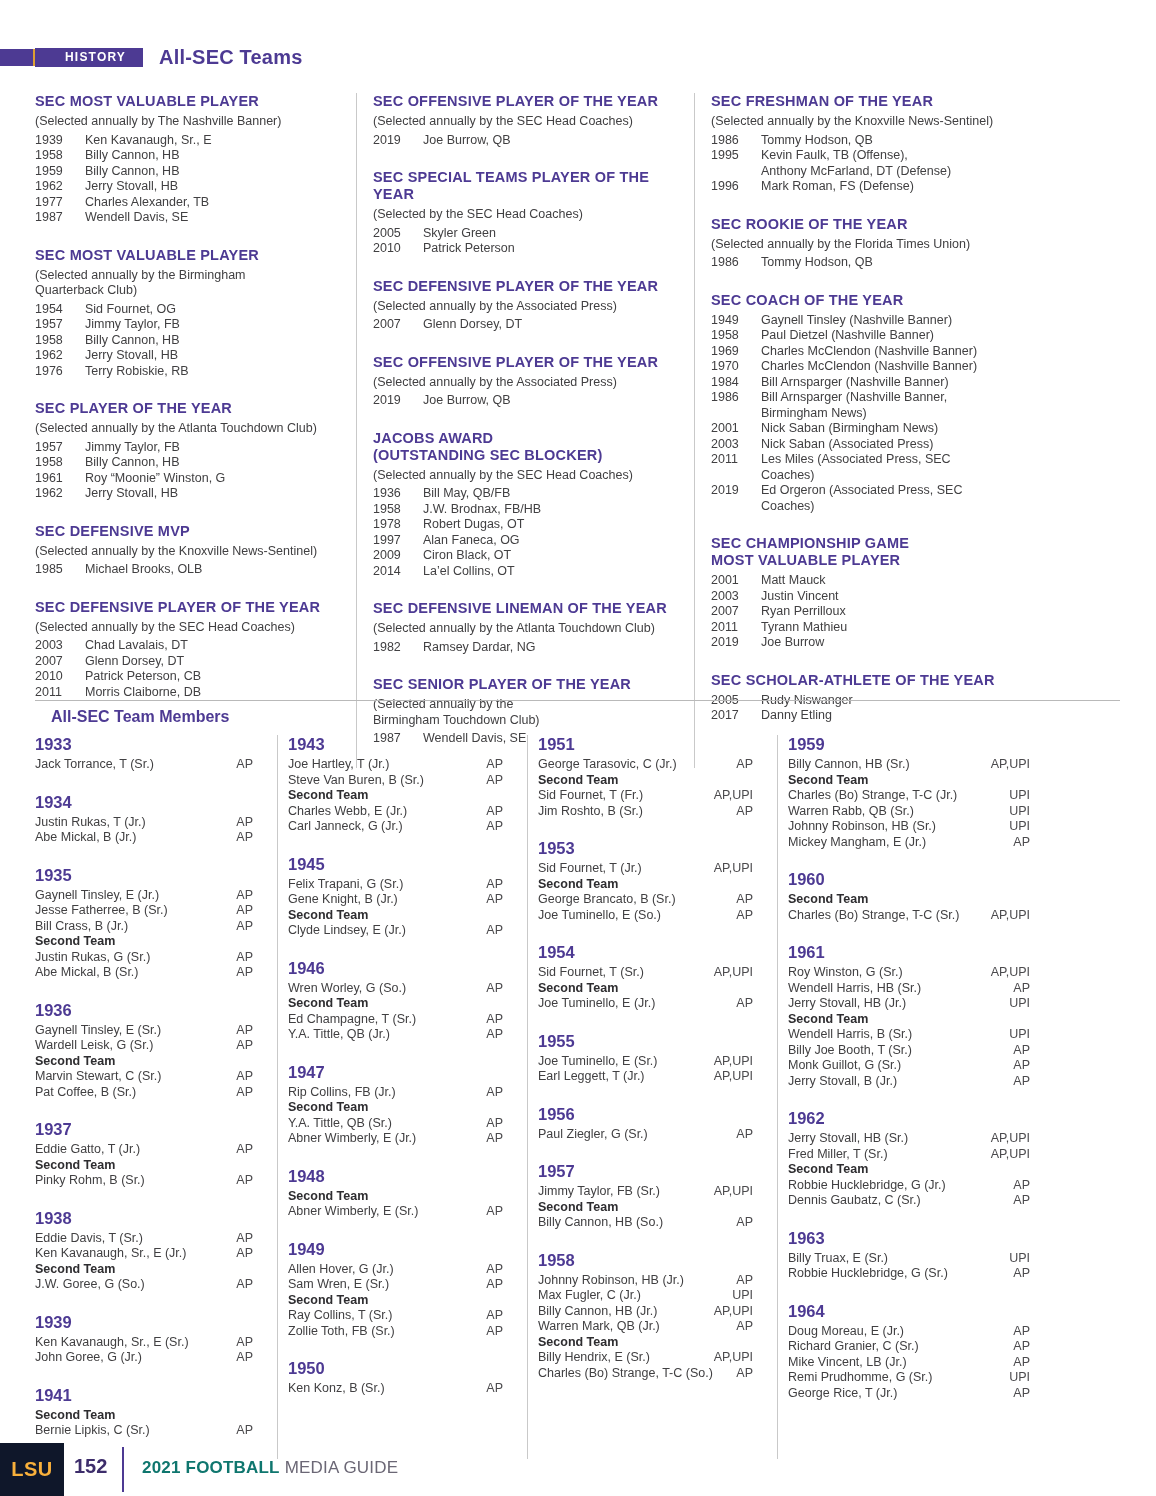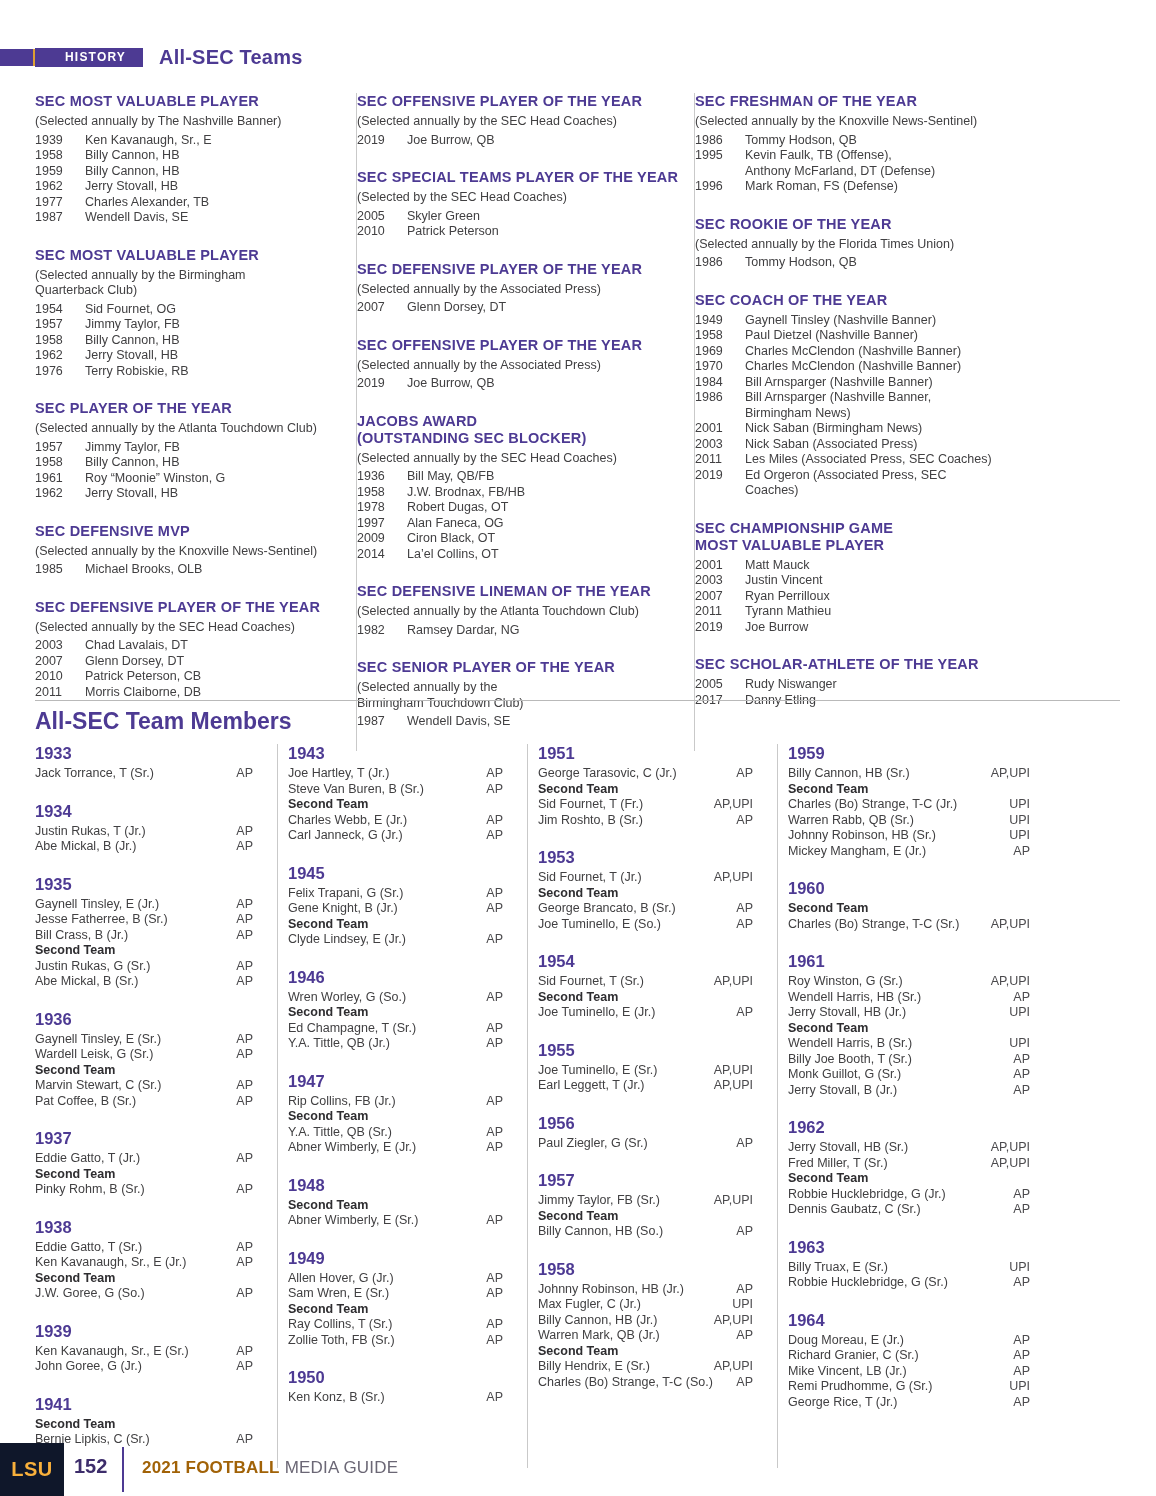--- a/index.html
+++ b/index.html
@@ -11,55 +11,55 @@
   .hdr-strip{width:33px;height:17px;background:#4d3a93;}
   .hdr-gold{width:2px;height:17px;background:#dd9f33;}
   .hdr-badge{height:19px;background:#4d3a93;color:#ffffff;font-size:12px;font-weight:700;
              letter-spacing:1.2px;display:flex;align-items:center;padding:0 17px 0 30px;}
   .hdr-title{margin:0 0 0 16px;font-size:20px;font-weight:800;color:#4d3a93;letter-spacing:.2px;}
 
   
   .awards{position:absolute;top:93px;left:35px;right:36px;display:grid;
           grid-template-columns:321px 338px 1fr;}
   .acol{min-height:598px;}
-  .acol-2,.acol-3{border-left:1px solid #c9c9c9;padding-left:0;}
+  .acol-2,.acol-3{border-left:1px solid #c9c9c9;padding-left:16px;}
   .acol-1{padding-right:14px;}
   .acol-2{padding-right:12px;}
   .acol-3{padding-right:118px;}
   .award{margin-bottom:21px;}
   .a-title{margin:0 0 4px 0;font-size:14.5px;line-height:17px;font-weight:800;color:#4d3a93;
            white-space:pre-line;letter-spacing:.2px;}
   .a-sub{margin:0 0 3px 0;font-size:12.5px;line-height:15.5px;white-space:pre-line;}
   .a-entry{display:flex;font-size:12.5px;line-height:15.5px;}
   .ae-year{flex:0 0 50px;}
   .ae-name{flex:1;white-space:pre-line;}
 
   
   .members-wrap{position:absolute;top:700px;left:35px;right:36px;border-top:1px solid #b9b9b9;}
-  .members-heading{margin:7px 0 9px 0;font-size:23px;font-weight:800;color:#4d3a93;}
+  .members-heading{margin:7px 0 9px 16px;font-size:16px;font-weight:800;color:#4d3a93;}
   .members{display:grid;grid-template-columns:242px 250px 250px 1fr;min-height:688px;}
   .mcol{padding-right:24px;}
   .mcol-2,.mcol-3,.mcol-4{border-left:1px solid #c9c9c9;padding-left:10px;}
   .mcol-4{padding-right:90px;}
   .m-block{margin-bottom:20px;}
   .m-year{font-size:16.5px;font-weight:800;color:#4d3a93;line-height:19px;margin-bottom:3px;}
   .m-row{display:flex;font-size:12.5px;line-height:15.5px;}
   .m-name{flex:1;}
   .m-src{white-space:nowrap;padding-left:8px;text-align:right;color:#4b4a4d;}
   .m-second{font-size:12.5px;line-height:15.5px;font-weight:700;color:#2e2d30;}
 
   
   .footer{position:absolute;left:0;bottom:0;width:100%;height:54px;}
   .lsu-box{position:absolute;left:0;bottom:0;width:64px;height:53px;background:#0f172a;
            display:flex;align-items:center;justify-content:center;}
   .lsu-letters{color:#f8b03b;font-weight:800;font-size:20px;letter-spacing:.5px;}
   .f-page{position:absolute;left:74px;top:13px;font-size:20px;font-weight:800;color:#3d2d6b;}
   .f-div{position:absolute;left:122px;top:5px;width:2px;height:45px;background:#4d3a93;}
   .f-title{position:absolute;left:142px;top:16px;font-size:17px;letter-spacing:.2px;}
-  .f-bold{font-weight:800;color:#a16207;}
+  .f-bold{font-weight:800;color:#0f766e;}
   .f-rest{font-weight:400;color:#6b6775;}
 </style>
 </head>
 <body>
 
 <div class="page">
 
   <div class="top-header">
     <div class="hdr-strip"></div>
     <div class="hdr-gold"></div>
@@ -437,21 +437,21 @@
             </div>
             <div class="m-second">Second Team</div>
             <div class="m-row">
               <span class="m-name">Pinky Rohm, B (Sr.)</span>
               <span class="m-src">AP</span>
             </div>
           </div>
           <div class="m-block">
             <div class="m-year">1938</div>
             <div class="m-row">
-              <span class="m-name">Eddie Gatto, T (Sr.)</span>
+              <span class="m-name">Eddie Davis, T (Sr.)</span>
               <span class="m-src">AP</span>
             </div>
             <div class="m-row">
               <span class="m-name">Ken Kavanaugh, Sr., E (Jr.)</span>
               <span class="m-src">AP</span>
             </div>
             <div class="m-second">Second Team</div>
             <div class="m-row">
               <span class="m-name">J.W. Goree, G (So.)</span>
               <span class="m-src">AP</span>

